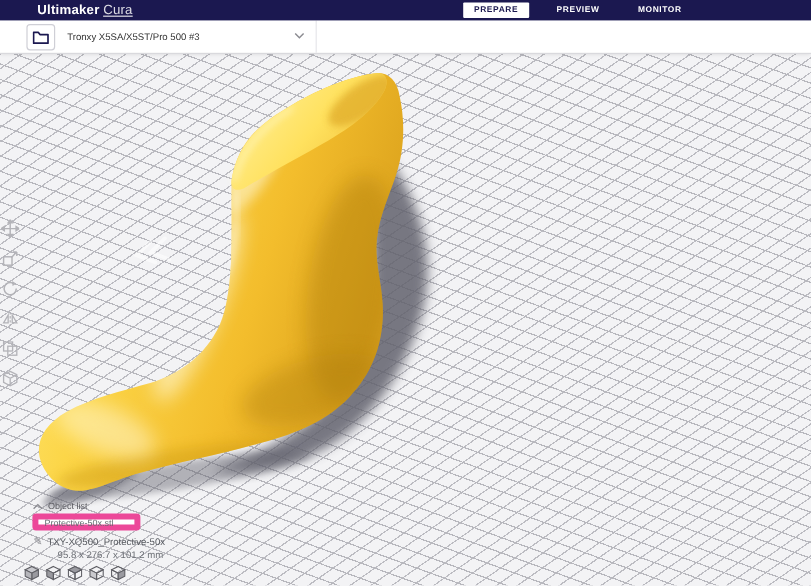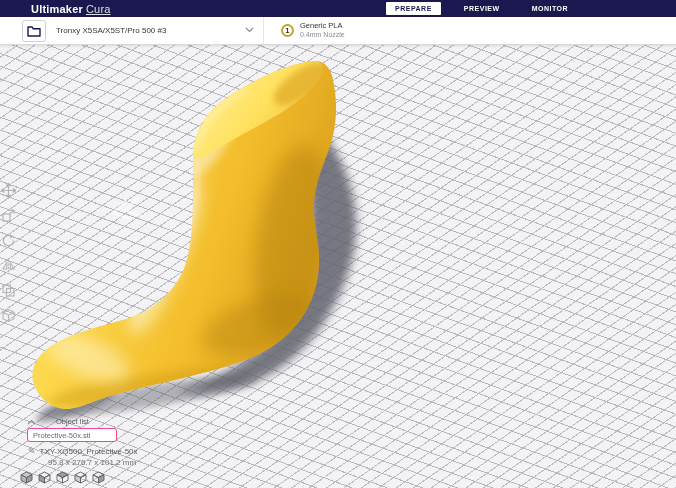--- a/index.html
+++ b/index.html
@@ -46,23 +46,23 @@
     z-index:1; }
   .scene-svg { position:absolute; top:0; left:0; z-index:5; pointer-events:none; }
 
   
   .tool-col { position:absolute; left:1px; top:183px; z-index:20; display:flex;
     flex-direction:column; gap:10px; }
   .tool-btn { width:15px; height:15px; display:flex; align-items:center; justify-content:center; }
 
   
   .objlist-head { position:absolute; left:27px; top:417px; z-index:20; display:flex;
-    align-items:center; gap:20px; font-size:7.5px; color:#5a5a60; }
+    align-items:center; gap:4px; font-size:7.5px; color:#5a5a60; }
   .file-box { position:absolute; left:27px; top:428px; z-index:20; width:90px; height:14px;
-    background:#ffffff; border:1px solid #ec4899; border-radius:3px;
+    background:#ffffff; border:5px solid #ec4899; border-radius:3px;
     display:flex; align-items:center; }
   .file-box span { margin-left:5px; font-size:7.5px; color:#666a70; white-space:nowrap; overflow:hidden; }
   .job-row { position:absolute; left:28px; top:446px; z-index:20; display:flex; align-items:center; gap:4px;
     font-size:8px; color:#55585e; }
   .pencil { font-size:9px; color:#8a8a90; }
   .dims-row { position:absolute; left:20px; top:458px; z-index:20; font-size:8px; color:#6d7076;margin-left:28px; }
   .view-presets { position:absolute; left:19px; top:470px; z-index:20; display:flex; gap:4px; }
   .vp-btn { width:14px; height:15px; display:flex; align-items:center; justify-content:center; }
 </style>
 </head>
@@ -169,27 +169,20 @@
       <svg width="14" height="12" viewBox="0 0 14 12">
         <path d="M1 2 h4 l1.3 1.8 H13 V11 H1 Z" fill="none" stroke="#1b1850" stroke-width="1.4" stroke-linejoin="round"></path>
       </svg>
     </div>
     <div class="printer-sel">
       <span class="label">Tronxy X5SA/X5ST/Pro 500 #3</span>
       <svg class="chev" width="9" height="6" viewBox="0 0 9 6">
         <polyline points="1,1 4.5,4.5 8,1" fill="none" stroke="#8a8a90" stroke-width="1.2"></polyline>
       </svg>
     </div>
-    <div class="material-sel">
-      <div class="ext-badge">1</div>
-      <div class="mat-text">
-        <div class="l1">Generic PLA</div>
-        <div class="l2">0.4mm Nozzle</div>
-      </div>
-    </div>
   </div>
 
   <div class="tool-col">
     <div class="tool-btn" title="move-tool">
       <svg width="15" height="15" viewBox="0 0 15 15" stroke="#b3b3b8" stroke-width="1.2" fill="#b3b3b8">
         <path d="M7.5 2.5 V12.5 M2.5 7.5 H12.5" fill="none"></path>
         <polygon points="7.5,0 5.8,2.6 9.2,2.6"></polygon>
           <polygon points="7.5,15 5.8,12.4 9.2,12.4"></polygon>
         <polygon points="0,7.5 2.6,5.8 2.6,9.2"></polygon>
           <polygon points="15,7.5 12.4,5.8 12.4,9.2"></polygon>

